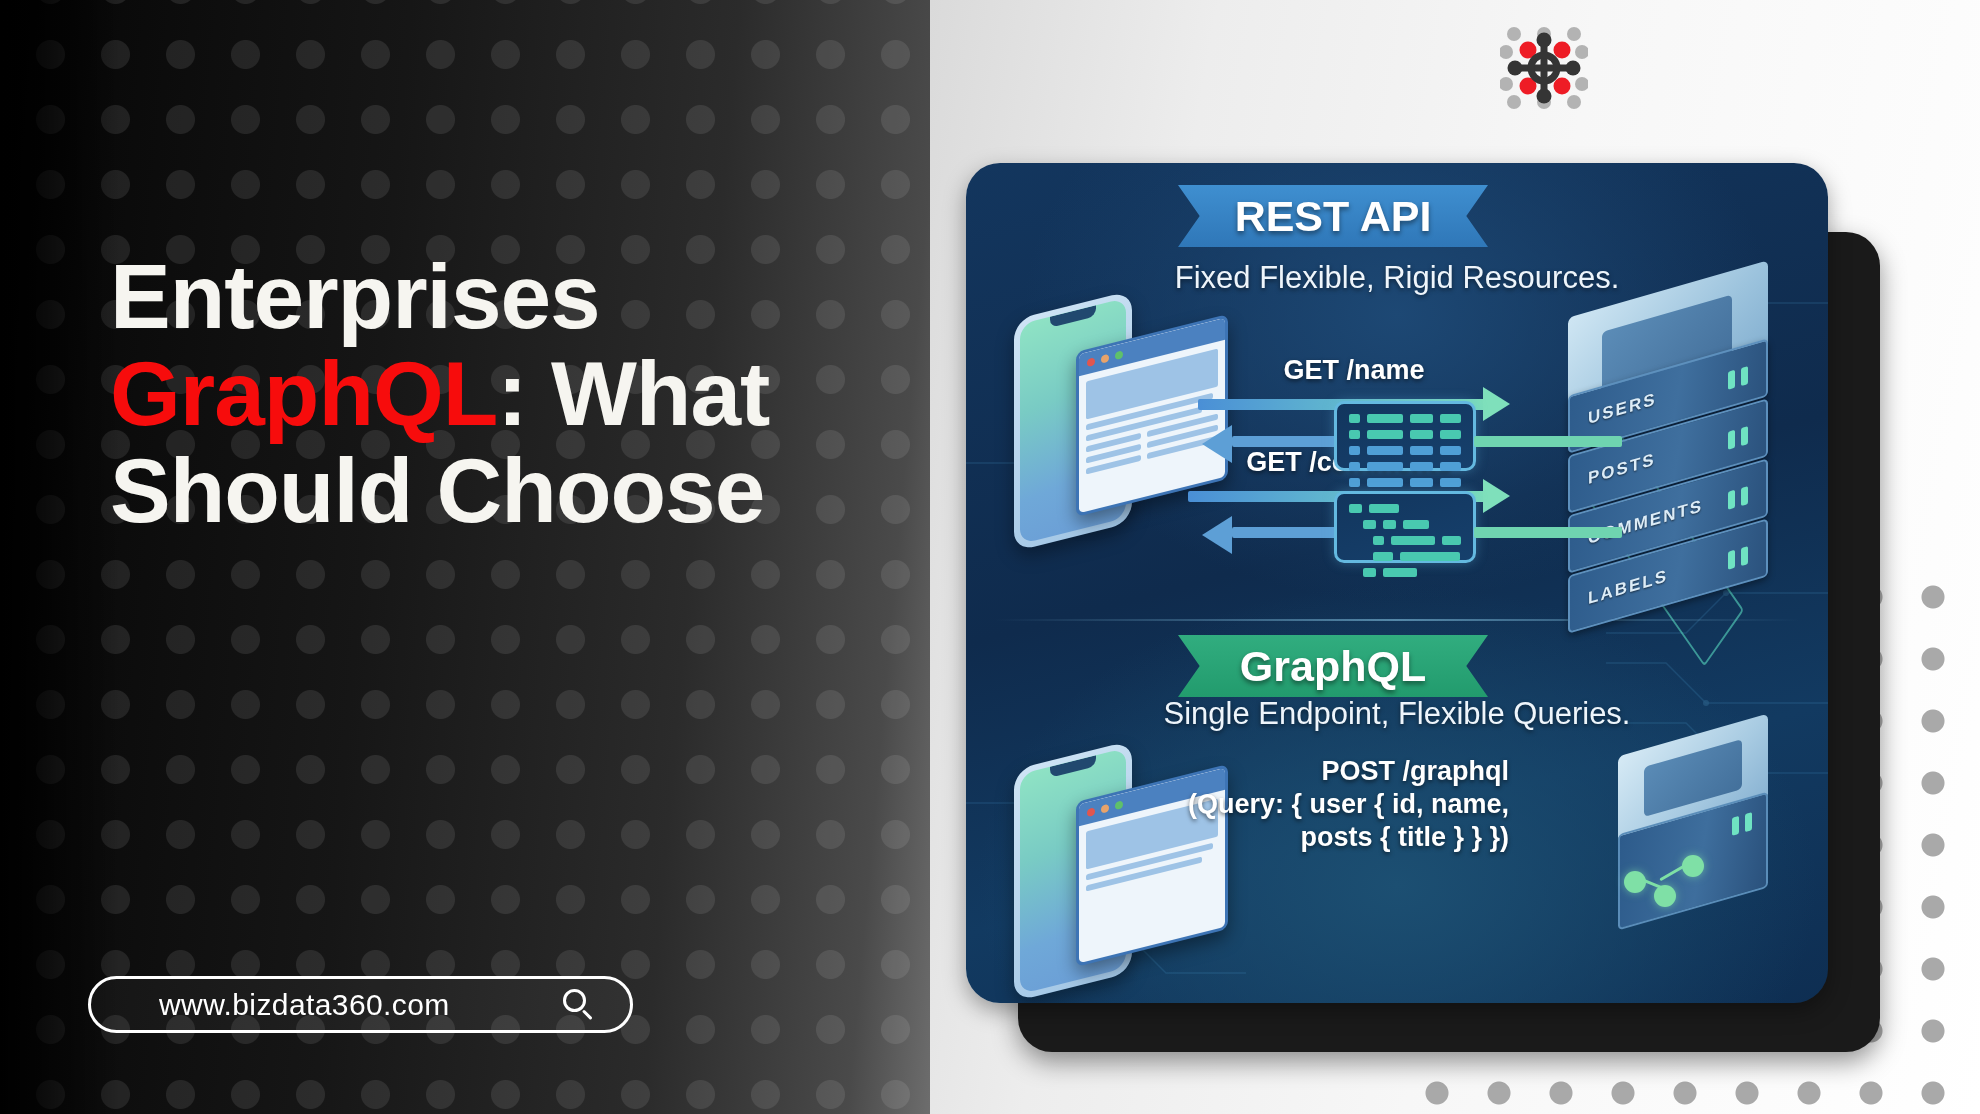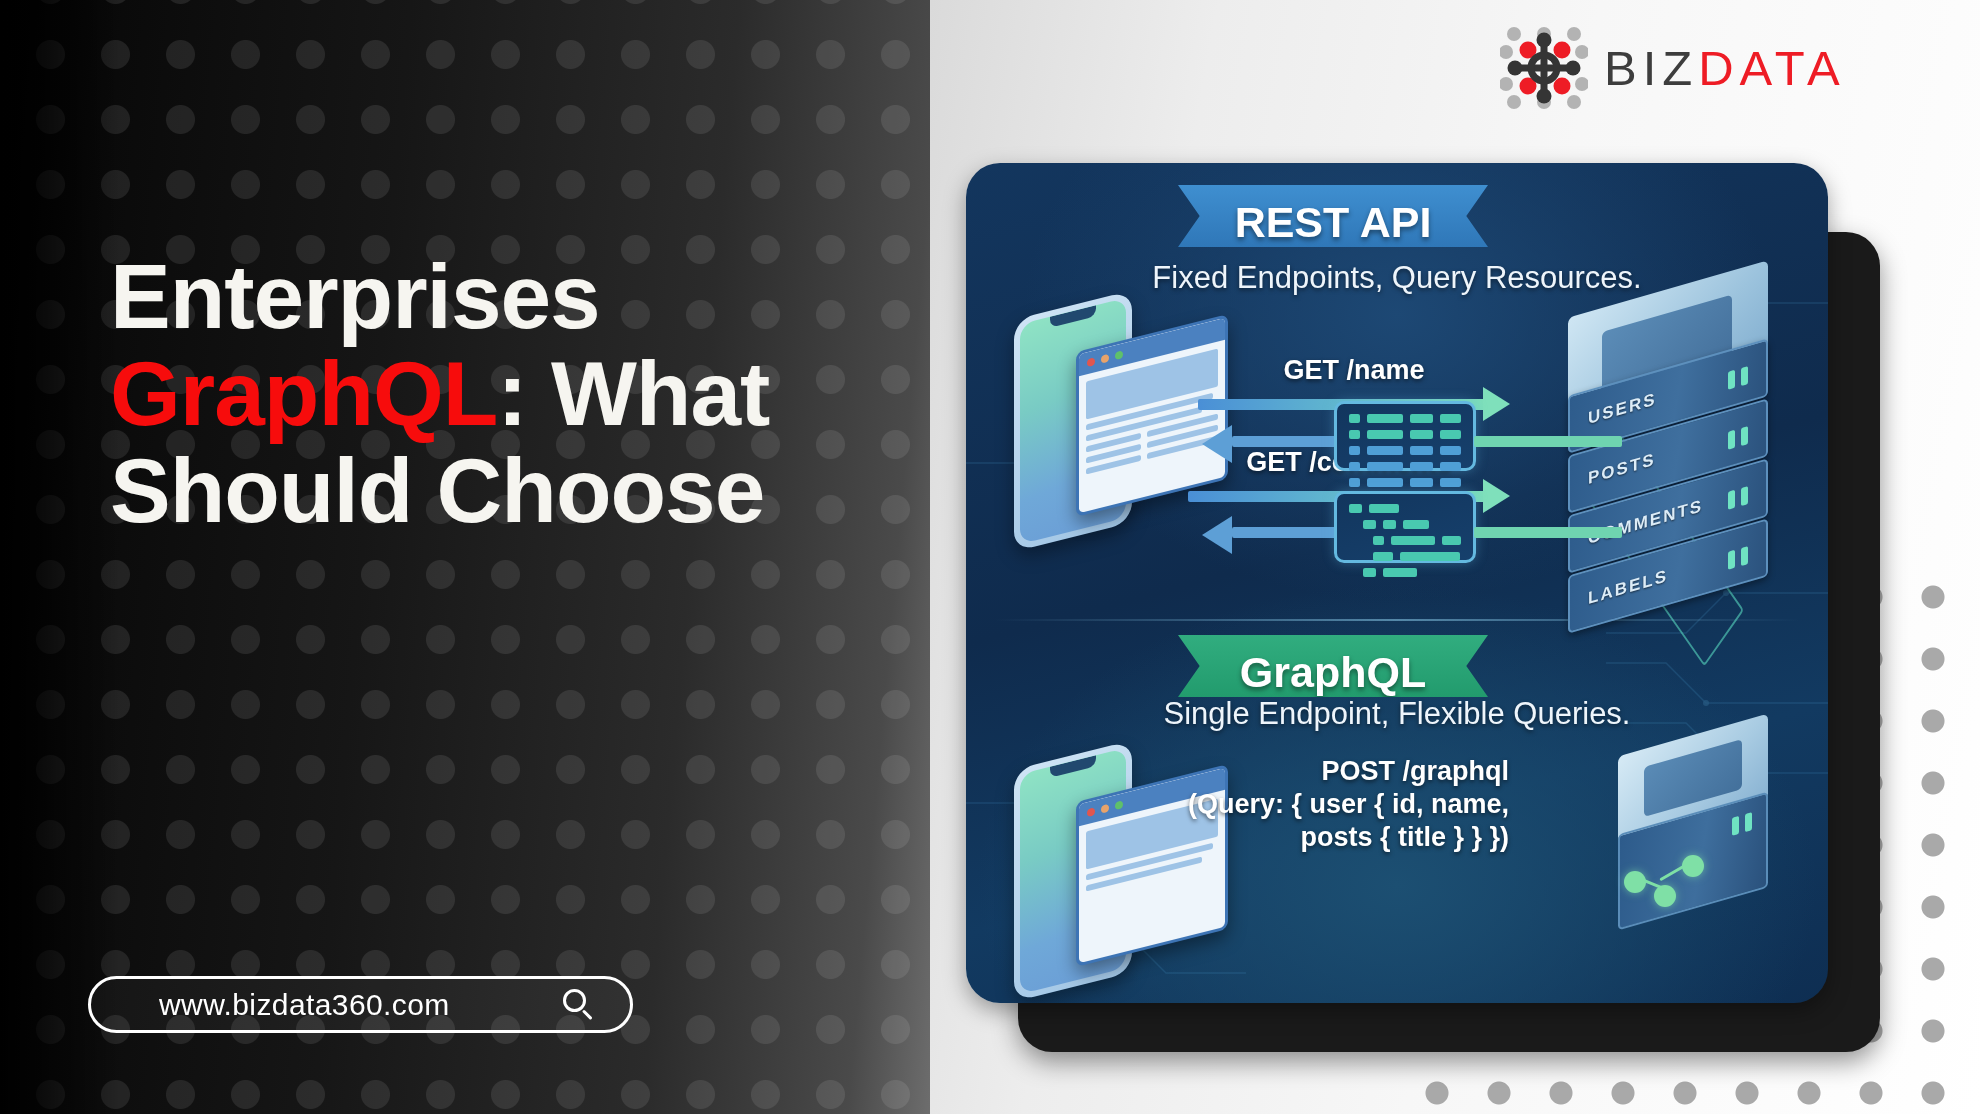--- a/index.html
+++ b/index.html
@@ -103,21 +103,21 @@
     position:absolute; inset:0; opacity:0.30;
   }
   .divider {
     position:absolute; left:28px; top:456px; width:806px; height:2px;
     background:linear-gradient(90deg, rgba(120,190,220,0) 0%, rgba(140,205,235,0.55) 50%, rgba(120,190,220,0) 100%);
   }
   .ribbon-wrap { position:absolute; }
   .ribbon-shape {
     width:100%; height:100%;
     clip-path:polygon(0% 0%, 100% 0%, 93% 50%, 100% 100%, 0% 100%, 7% 50%);
-    display:flex; align-items:flex-end; justify-content:center;
+    display:flex; align-items:center; justify-content:center;
   }
   .rest-ribbon { background:linear-gradient(180deg,#3f8fd0 0%, #2f77b8 100%); }
   .gql-ribbon  { background:linear-gradient(180deg,#31ad7f 0%, #229b6d 100%); }
   .ribbon-text { color:#ffffff; font-weight:bold; font-size:43px; text-shadow:0 3px 5px rgba(0,0,0,0.45); }
 
   .subcap {
     position:absolute; width:100%; text-align:center;
     color:#eef5fb; font-size:31px; text-shadow:0 2px 4px rgba(0,0,0,0.5);
   }
 
@@ -289,21 +289,20 @@
         <line x1="44" y1="16" x2="44" y2="44" stroke="#353535" stroke-width="7"></line>
         <line x1="44" y1="44" x2="44" y2="72" stroke="#353535" stroke-width="7"></line>
         <line x1="16" y1="44" x2="72" y2="44" stroke="#353535" stroke-width="7"></line>
         <circle cx="44" cy="16" r="7.5" fill="#353535"></circle>
         <circle cx="44" cy="72" r="7.5" fill="#353535"></circle>
         <circle cx="15" cy="44" r="7.5" fill="#353535"></circle>
         <circle cx="73" cy="44" r="7.5" fill="#353535"></circle>
         <circle cx="44" cy="44" r="13" fill="none" stroke="#353535" stroke-width="7"></circle>
       </svg>
     </span>
-    <span class="logo-word"><span class="lw-biz">BIZ</span><span class="lw-data">DATA</span></span>
   </div>
 
   <div class="device-frame"></div>
 
   <div class="illus">
 
     <svg class="circuit" width="862" height="840" viewBox="0 0 862 840">
       <g stroke="#3f89b8" stroke-width="1.4" fill="none" opacity="0.8">
         <path d="M640 470 L720 470 L760 430 L862 430"></path>
         <path d="M640 500 L700 500 L740 540 L862 540"></path>
@@ -321,21 +320,21 @@
       </g>
     </svg>
 
     <div class="divider"></div>
 
     <div class="ribbon-wrap" style="left:212px; top:22px; width:310px; height:62px;">
       <div class="ribbon-shape rest-ribbon">
         <span class="ribbon-text">REST API</span>
       </div>
     </div>
-    <div class="subcap" style="top:97px;">Fixed Endpoints, Query Resources.</div>
+    <div class="subcap" style="top:97px;">Fixed Flexible, Rigid Resources.</div>
 
     <div class="phone" style="left:48px; top:142px;">
       <div class="phone-screen">
           <div class="phone-notch"></div>
         </div>
     </div>
     <div class="browser" style="left:110px; top:170px;">
       <div class="browser-bar">
         <span class="bdot" style="background:#e0564f;"></span>
         <span class="bdot" style="background:#e8a36a;"></span>

